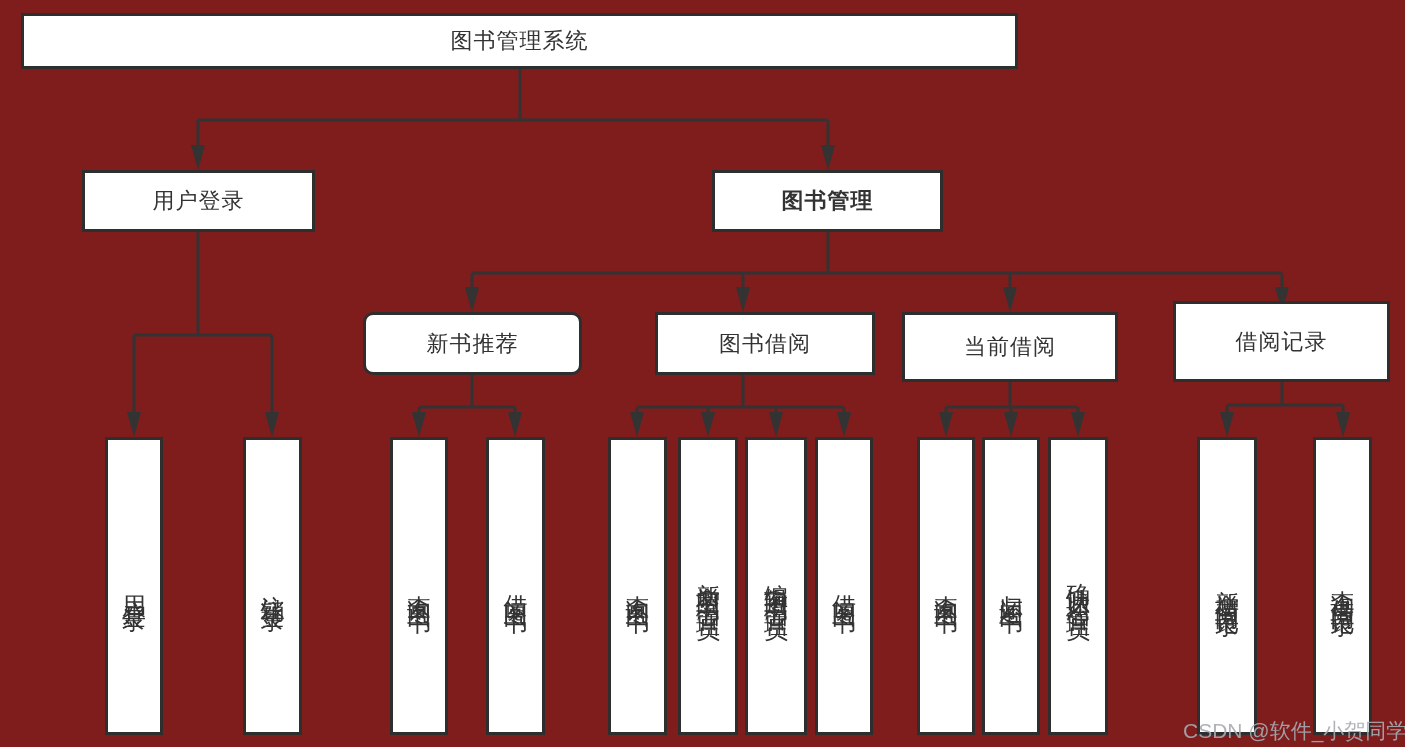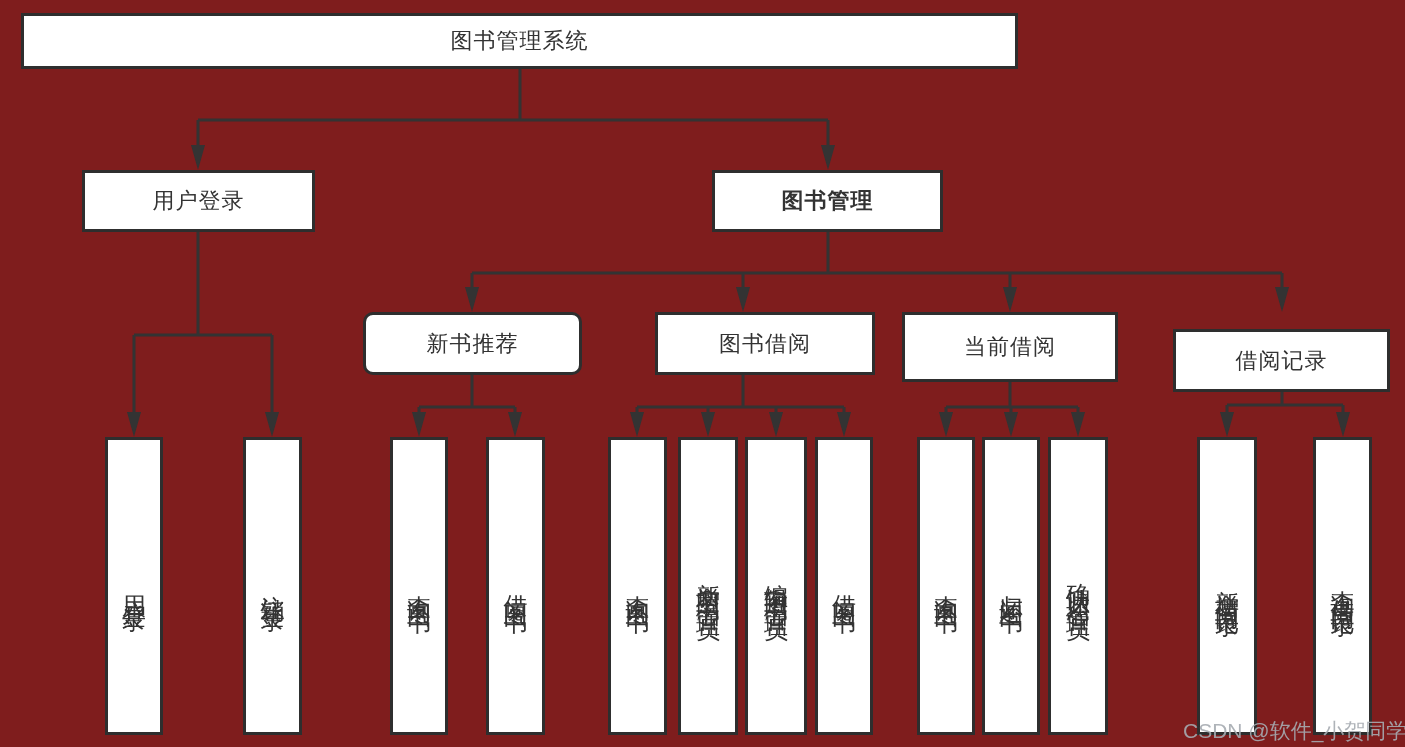--- a/index.html
+++ b/index.html
@@ -93,21 +93,21 @@
       </div>
       <div class="box" style="left: 363px; top: 312px; width: 219px; height: 63px; border-radius: 10px;">
         <span class="label">新书推荐</span>
       </div>
       <div class="box" style="left: 655px; top: 312px; width: 220px; height: 63px;">
         <span class="label">图书借阅</span>
       </div>
       <div class="box" style="left: 902px; top: 312px; width: 216px; height: 70px;">
         <span class="label">当前借阅</span>
       </div>
-      <div class="box" style="left: 1173px; top: 329px; width: 217px; height: 63px;">
+      <div class="box" style="left: 1173px; top: 301px; width: 217px; height: 81px;">
         <span class="label">借阅记录</span>
       </div>
       <div class="box vertical" style="left: 105px; top: 437px; width: 58px; height: 298px;">
         <span class="label">用户登录</span>
       </div>
       <div class="box vertical" style="left: 243px; top: 437px; width: 59px; height: 298px;">
         <span class="label">注销登录</span>
       </div>
       <div class="box vertical" style="left: 390px; top: 437px; width: 58px; height: 298px;">
         <span class="label">查询图书</span>

